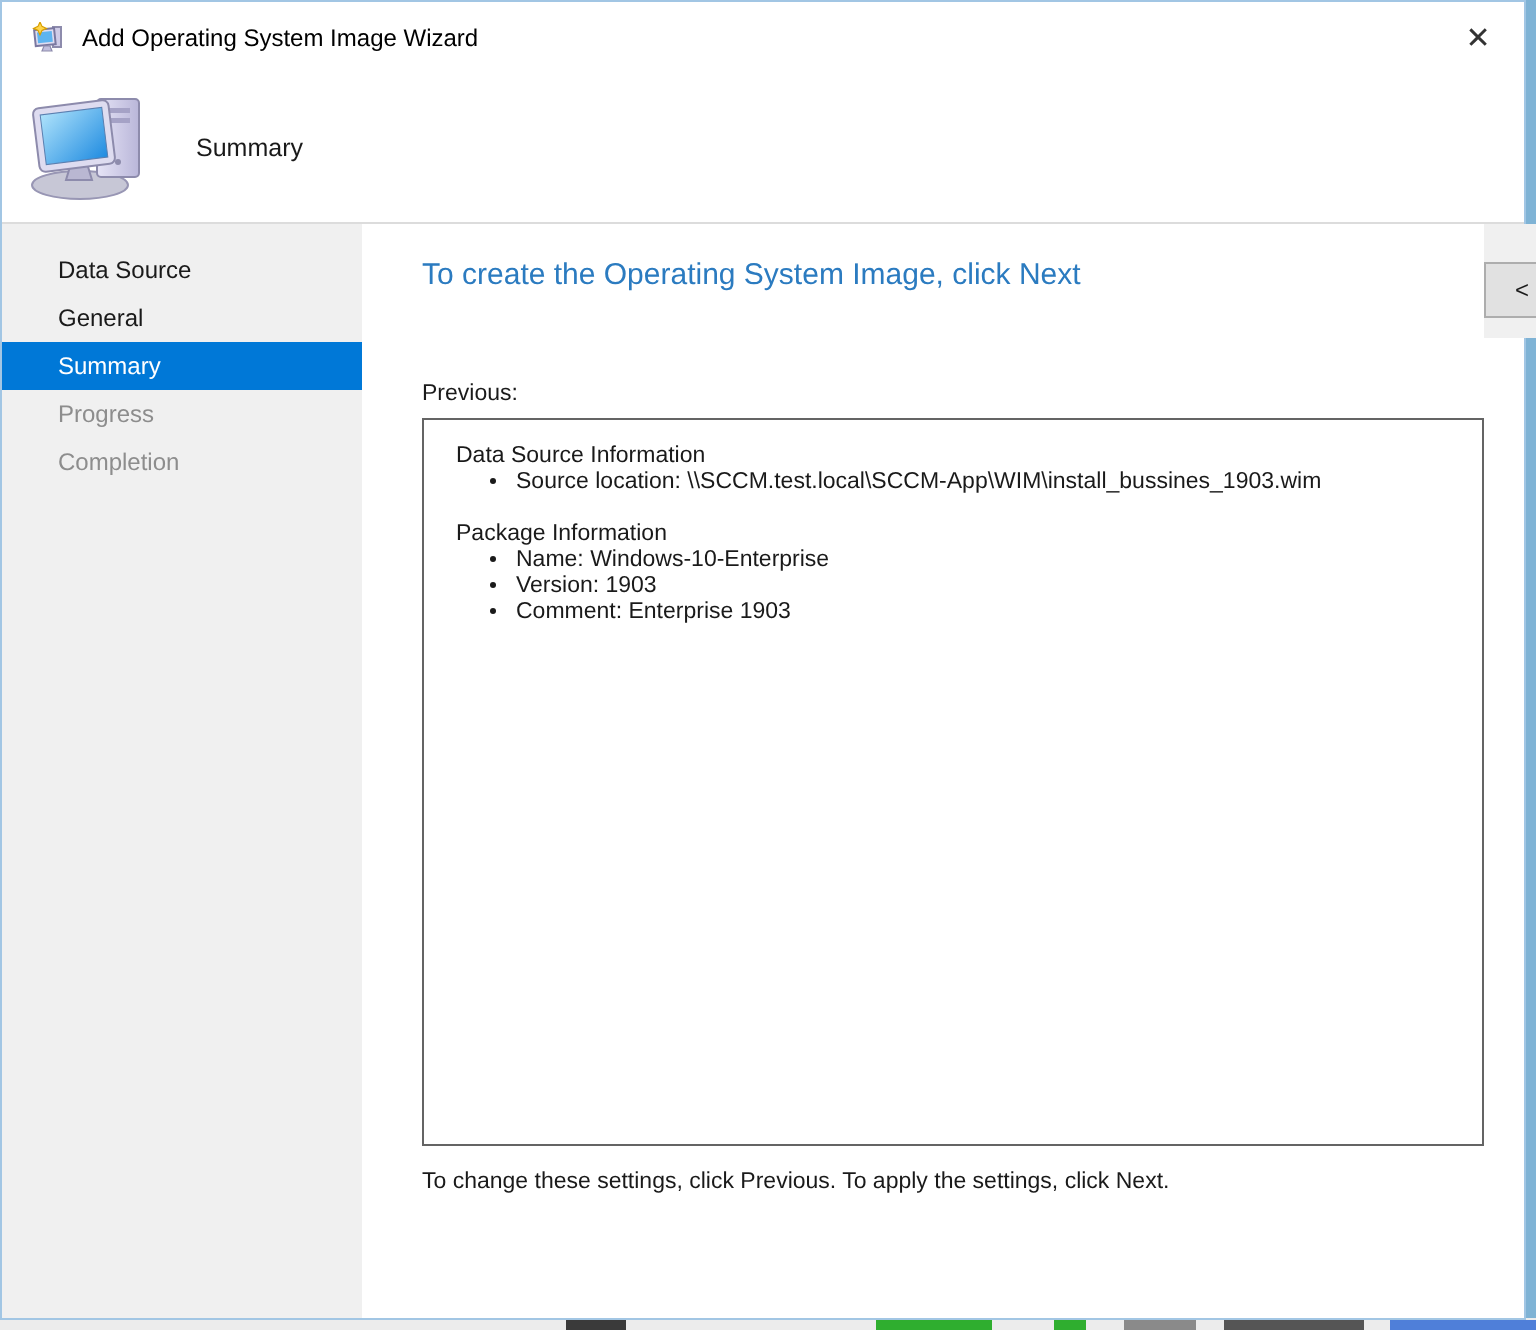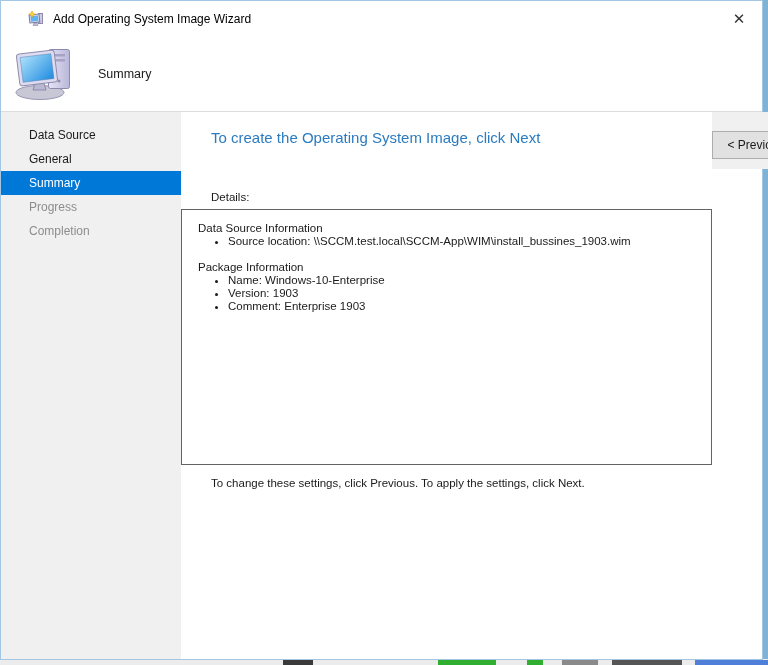--- a/index.html
+++ b/index.html
@@ -24,21 +24,21 @@
 
   
   .dialog {
     position: absolute; left: 0; top: 0;
     width: 763px; height: 660px;
     background: #ffffff;
     border: 1px solid #a2c6e4;
     display: flex; flex-direction: column;
   }
 
-  .titlebar { height: 36px; display: flex; align-items: center; padding-left: 27px; flex: none; }
+  .titlebar { height: 36px; display: flex; align-items: center; padding-left: 15px; flex: none; }
   .title-text { font-size: 12px; color: #000000; margin-left: 9px; }
   .close-btn {
     margin-left: auto; width: 46px; height: 36px;
     display: flex; align-items: center; justify-content: center;
     font-size: 15px; color: #333333; cursor: pointer; background: transparent; border: none;
   }
 
   .header { height: 74px; display: flex; align-items: center; padding-left: 14px; flex: none; background: #ffffff; }
   .page-title { margin-left: 23px; font-size: 12.5px; color: #1a1a1a; }
   .hdr-divider { height: 1px; background: #dcdcdc; flex: none; }
@@ -48,21 +48,21 @@
   .sidebar { width: 180px; background: #f0f0f0; padding-top: 11px; flex: none; }
   .side-item { height: 24px; line-height: 24px; padding-left: 28px; font-size: 12px; color: #1a1a1a; cursor: default; }
   .side-item.current { background: #0078d7; color: #ffffff; }
   .side-item.upcoming { color: #8d8d8d; }
 
   .content { flex: 1; display: flex; flex-direction: row; background: #ffffff; min-width: 0; }
   .main { flex: 1; min-height: 0; }
   .heading { margin: 17px 20px 0 30px; font-size: 15px; color: #2b7bc0; }
   .details-label { margin: 45px 0 6px 30px; font-size: 11.5px; color: #1a1a1a; }
   .details-box {
-    width: 531px; height: 256px;
+    margin-left: 30px; width: 531px; height: 364px;
     border: 1px solid #646464; background: #ffffff;
     padding: 12px 16px; overflow: hidden;
     font-size: 11.5px; line-height: 13px; color: #1a1a1a;
   }
   .section + .section { margin-top: 13px; }
   .section ul { list-style: disc outside; margin: 0; padding-left: 30px; }
   .footnote { margin: 12px 0 0 30px; font-size: 11.5px; color: #1a1a1a; }
 
   .foot-divider { height: 1px; background: #dcdcdc; flex: none; }
   .footer {
@@ -148,21 +148,21 @@
         <div class="side-item">Data Source</div>
         <div class="side-item">General</div>
         <div class="side-item current">Summary</div>
         <div class="side-item upcoming">Progress</div>
         <div class="side-item upcoming">Completion</div>
       </div>
 
       <div class="content">
         <div class="main">
           <div class="heading">To create the Operating System Image, click Next</div>
-          <div class="details-label">Details:</div>
+          <div class="details-label">Previous:</div>
 
           <div class="details-box">
             <div class="section">
               <div>Data Source Information</div>
               <ul>
                 <li>Source location: \\SCCM.test.local\SCCM-App\WIM\install_bussines_1903.wim</li>
               </ul>
             </div>
             <div class="section">
               <div>Package Information</div>

